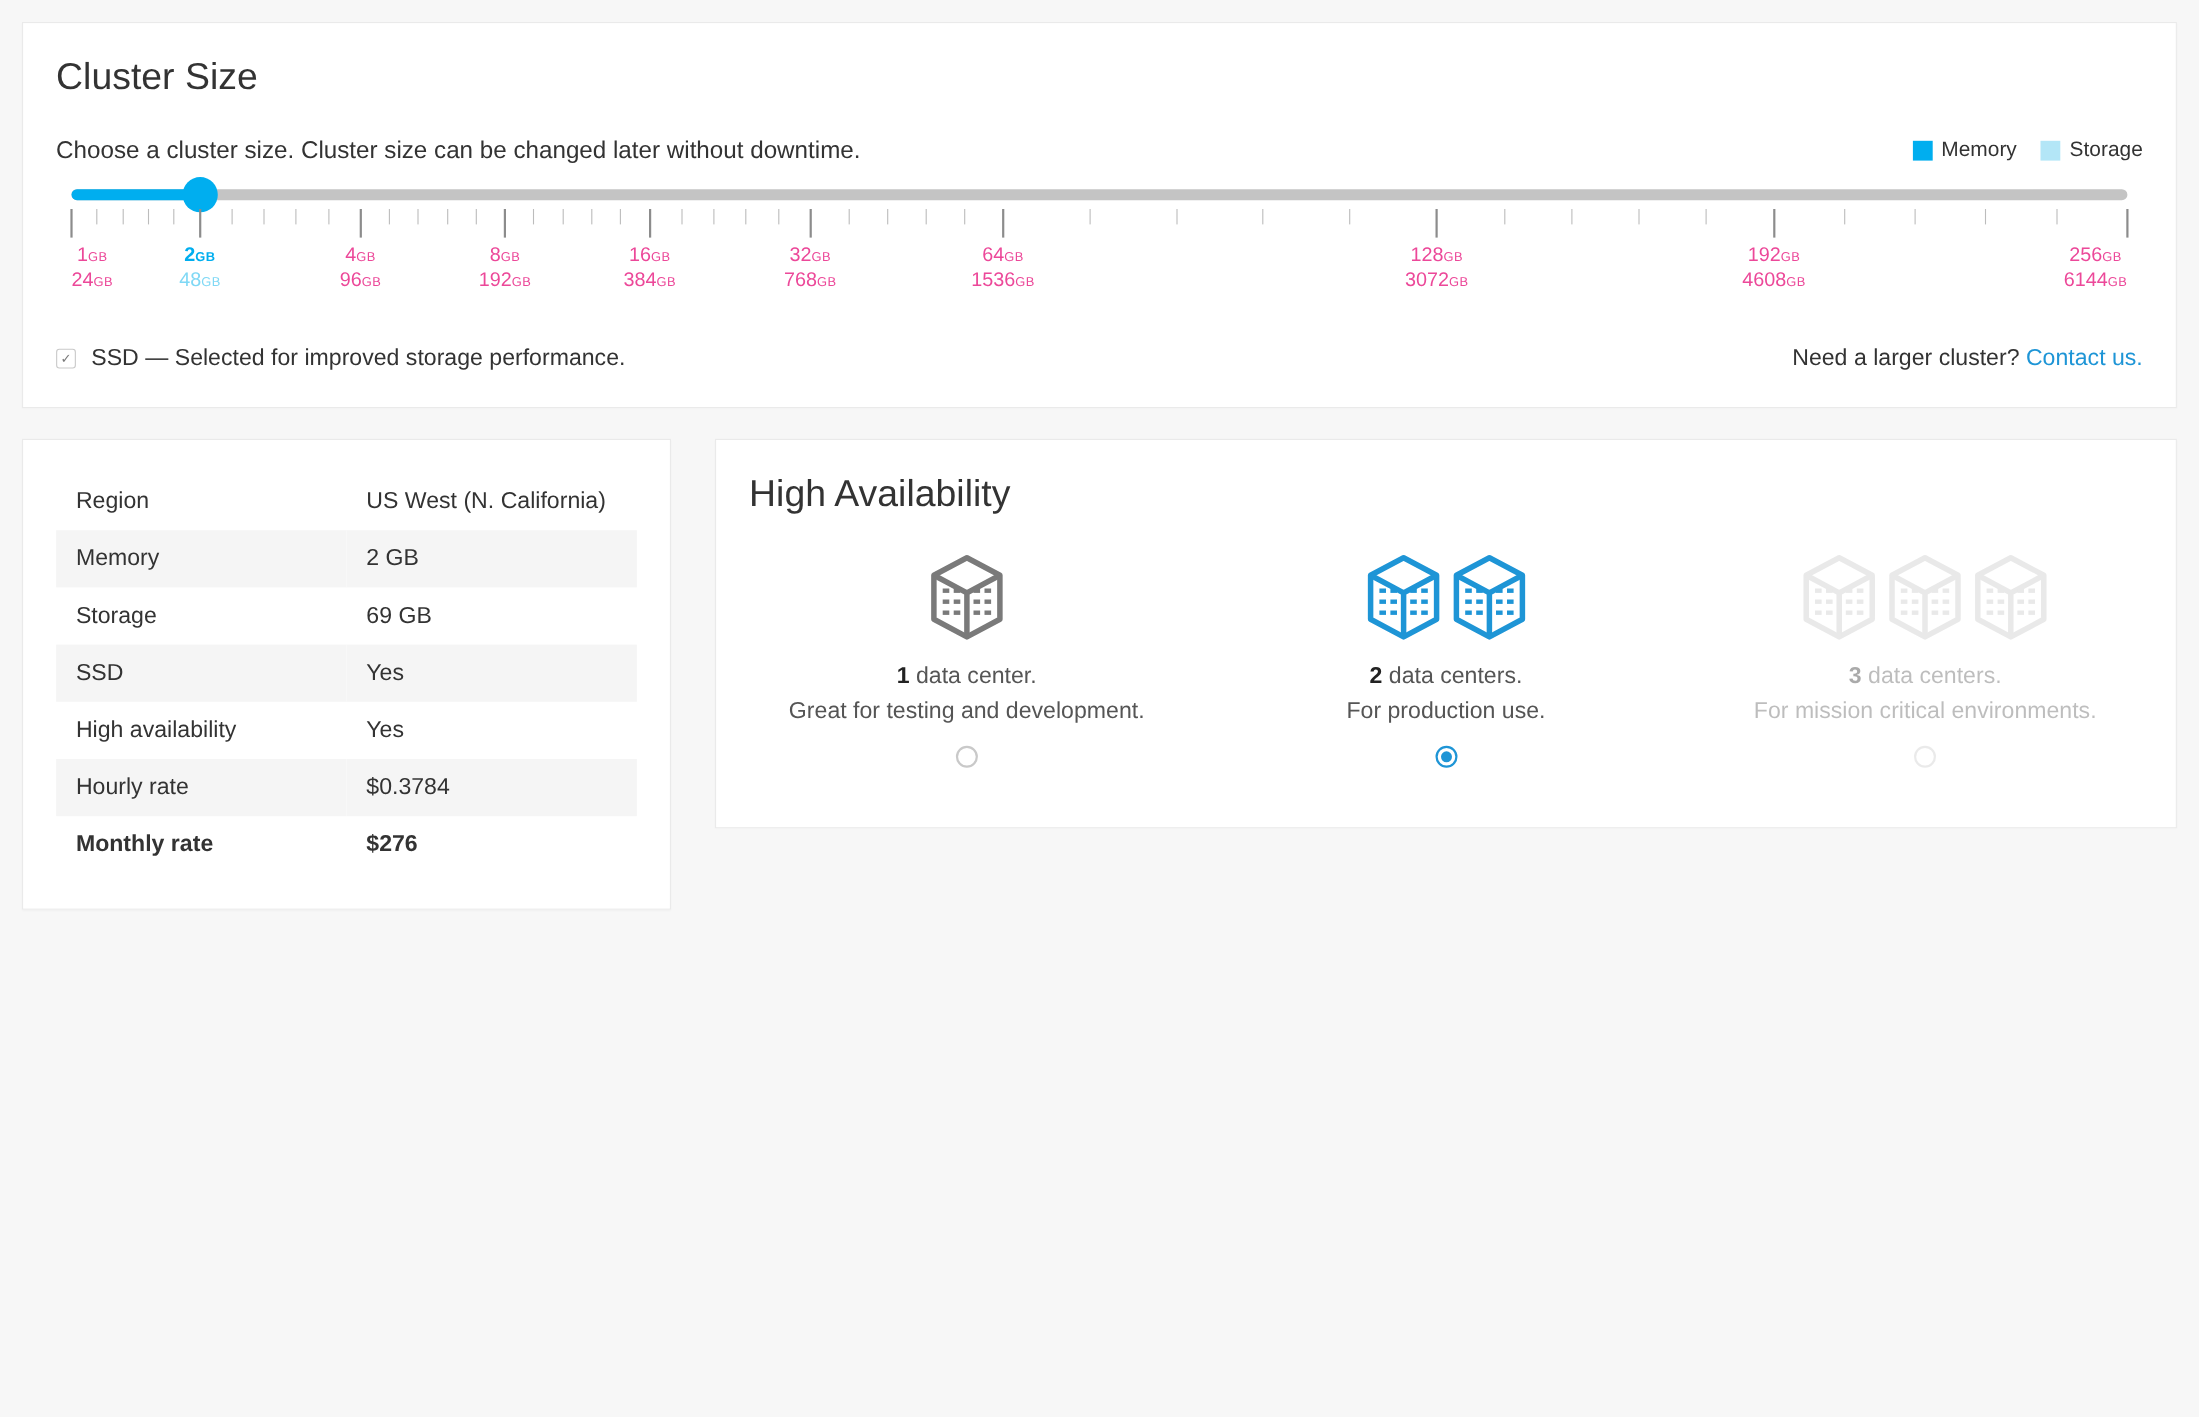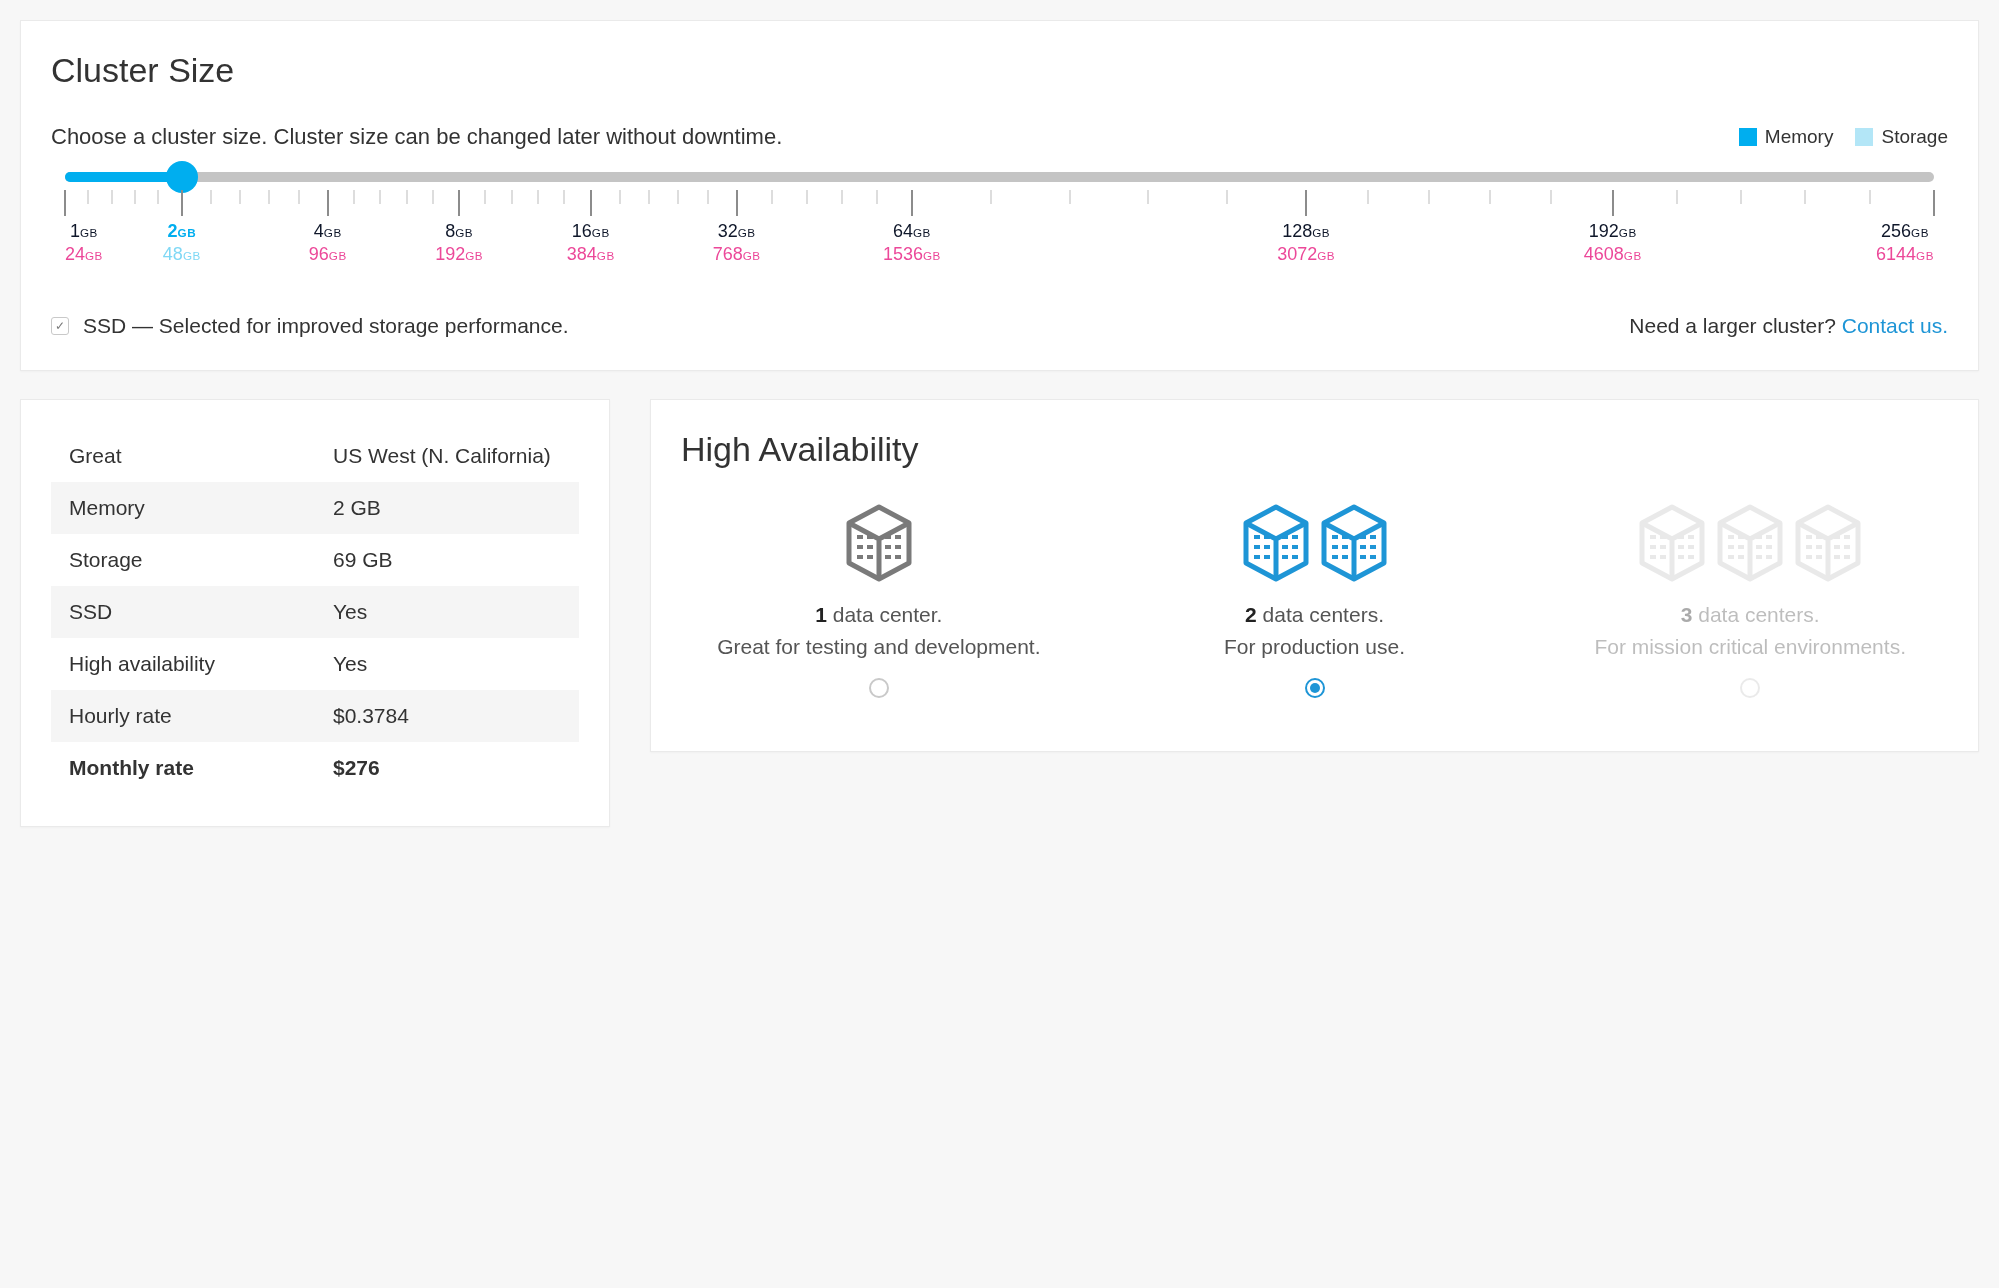--- a/index.html
+++ b/index.html
@@ -61,21 +61,21 @@
   .tick { position: absolute; top: 0; width: 1px; height: 14px; background: #bcbcbc; transform: translateX(-50%); }
   .tick.major { height: 26px; width: 2px; background: #8c8c8c; }
   .stop-labels { position: relative; height: 58px; margin-top: 4px; font-size: 18px; }
   .stop-label {
     position: absolute;
     transform: translateX(-50%);
     text-align: center;
     white-space: nowrap;
     line-height: 1.3;
   }
-  .stop-label .mem-line { color: #0f172a; font-weight: 400; }
+  .stop-label .mem-line { color: #ec4899; font-weight: 400; }
   .stop-label .sto-line { color: #ec4899; font-weight: 300; }
   .stop-label.selected .mem-line { color: #00aeef; font-weight: 600; }
   .stop-label.selected .sto-line { color: #7fd8f5; font-weight: 500; }
   .unit-sm { font-size: 0.65em; letter-spacing: 0.5px; }
   .cluster-bottom {
     display: flex;
     justify-content: space-between;
     align-items: center;
     margin-top: 36px;
     font-size: 21px;
@@ -245,21 +245,21 @@
     </div>
   </div>
 </div>
 
 <div class="lower-row">
 
   <div class="card price-card">
     <table class="price-table">
       <tbody id="price-tbody">
           <tr>
-            <td class="label">Great</td>
+            <td class="label">Region</td>
             <td class="value">US West (N. California)</td>
           </tr>
           <tr>
             <td class="label">Memory</td>
             <td class="value">2 GB</td>
           </tr>
           <tr>
             <td class="label">Storage</td>
             <td class="value">69 GB</td>
           </tr>

